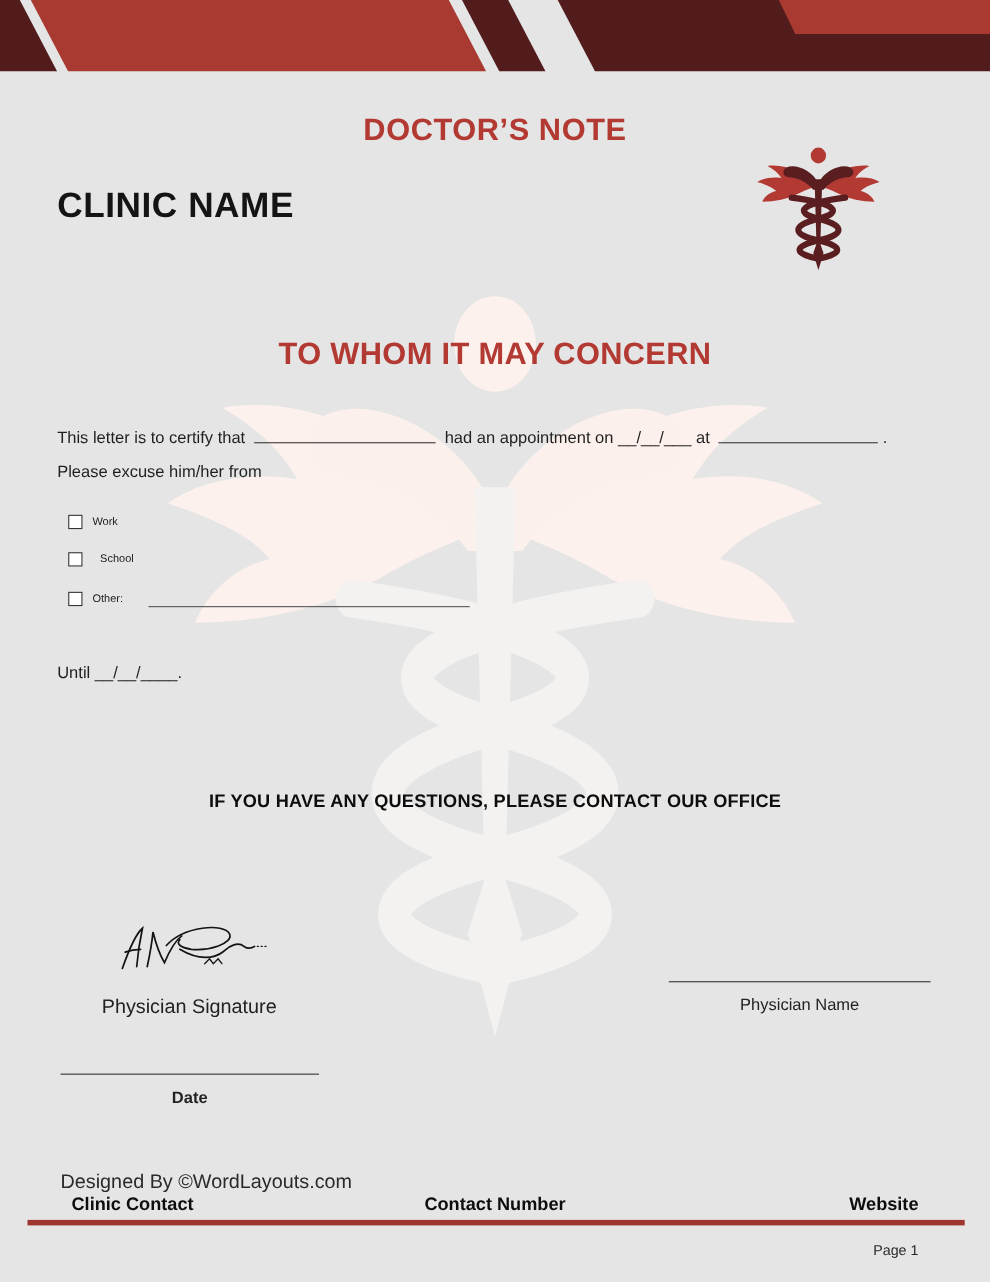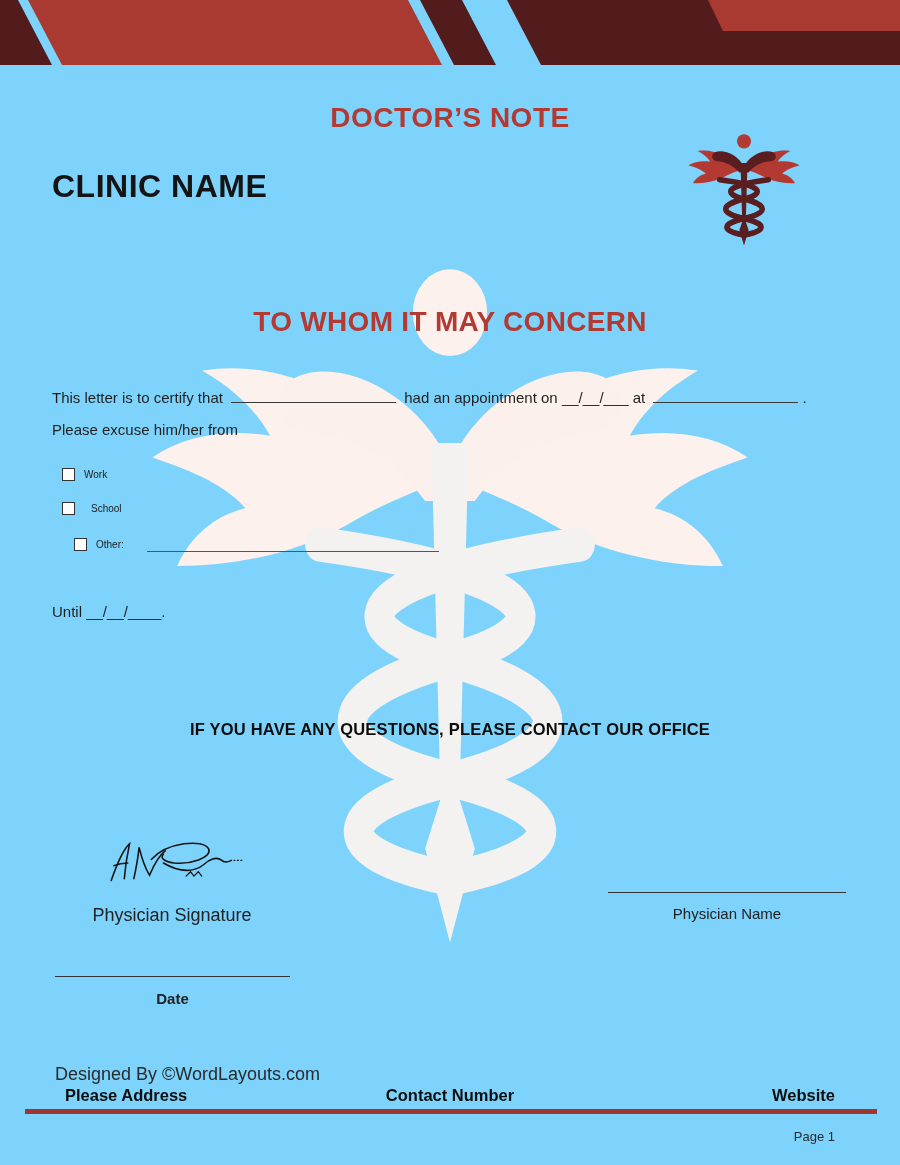--- a/index.html
+++ b/index.html
@@ -5,21 +5,21 @@
   :root{
     --accent-red:#a83a31;
     --dark-maroon:#531c1c;
     --logo-red:#b23a32;
     --logo-dark:#5a1e20;
     --rule-red:#9e352f;
     --text-dark:#1c1c1c;
   }
   html,body{margin:0;padding:0;}
   .page{
-    position:relative;width:900px;height:1165px;background:#7dd3fc;
+    position:relative;width:900px;height:1165px;background:#e5e5e5;
     font-family:"Liberation Sans",sans-serif;color:var(--text-dark);
     overflow:hidden;
   }
   .abs{position:absolute;}
 
   
   .banner{left:0;top:0;width:900px;height:65px;}
   .banner .red{fill:var(--accent-red);}
   .banner .dark{fill:var(--dark-maroon);}
 
@@ -43,21 +43,21 @@
   .certify{left:52px;top:388px;}
   .excuse{left:52px;top:421px;}
   .blank{display:inline-block;border-bottom:1px solid #3a3a3a;vertical-align:baseline;height:14px;}
   .blank-name{width:165px;margin:0 4px;}
   .blank-place{width:145px;margin:0 4px;}
 
   .checkbox-row{position:absolute;left:62px;display:flex;align-items:center;gap:9px;font-size:10px;}
   .cbx{width:11px;height:11px;border:1.6px solid #333;background:#fff;flex:0 0 auto;}
   .row-work{top:468px;}
   .row-school{top:502px;gap:16px;}
-  .row-other{top:536px;margin-left:12px;}
+  .row-other{top:536px;}
   .other-blank{display:inline-block;width:292px;height:15px;border-bottom:1px solid #555;margin-left:14px;}
 
   .until{left:52px;top:603px;}
 
   .contact-statement{left:0;top:720px;width:900px;text-align:center;
     font-size:16.5px;font-weight:700;color:#0d0d0d;letter-spacing:.2px;}
 
   
   .sig-img{left:106px;top:835px;width:148px;height:56px;}
   .sig-label{left:52px;top:905px;width:240px;text-align:center;font-size:18px;color:#222;}
@@ -165,21 +165,21 @@
       <path d="M92 45 l5 -5 l4 5 l5 -5 l4 5" stroke-width="1.4"></path>
     </svg>
     <div class="abs sig-label">Physician Signature</div>
 
     <div class="abs name-line"></div>
     <div class="abs name-label">Physician Name</div>
 
     <div class="abs date-line"></div>
     <div class="abs date-label">Date</div>
 
-    <div class="abs foot-label foot-address">Please Address</div>
+    <div class="abs foot-label foot-address">Clinic Contact</div>
     <div class="abs foot-label foot-contact">Contact Number</div>
     <div class="abs foot-label foot-website">Website</div>
     <div class="abs footer-rule"></div>
     <div class="abs credit">Designed By ©WordLayouts.com</div>
     <div class="abs pagenum">Page 1</div>
 
   </div>
 </div>
 
 </body></html>

